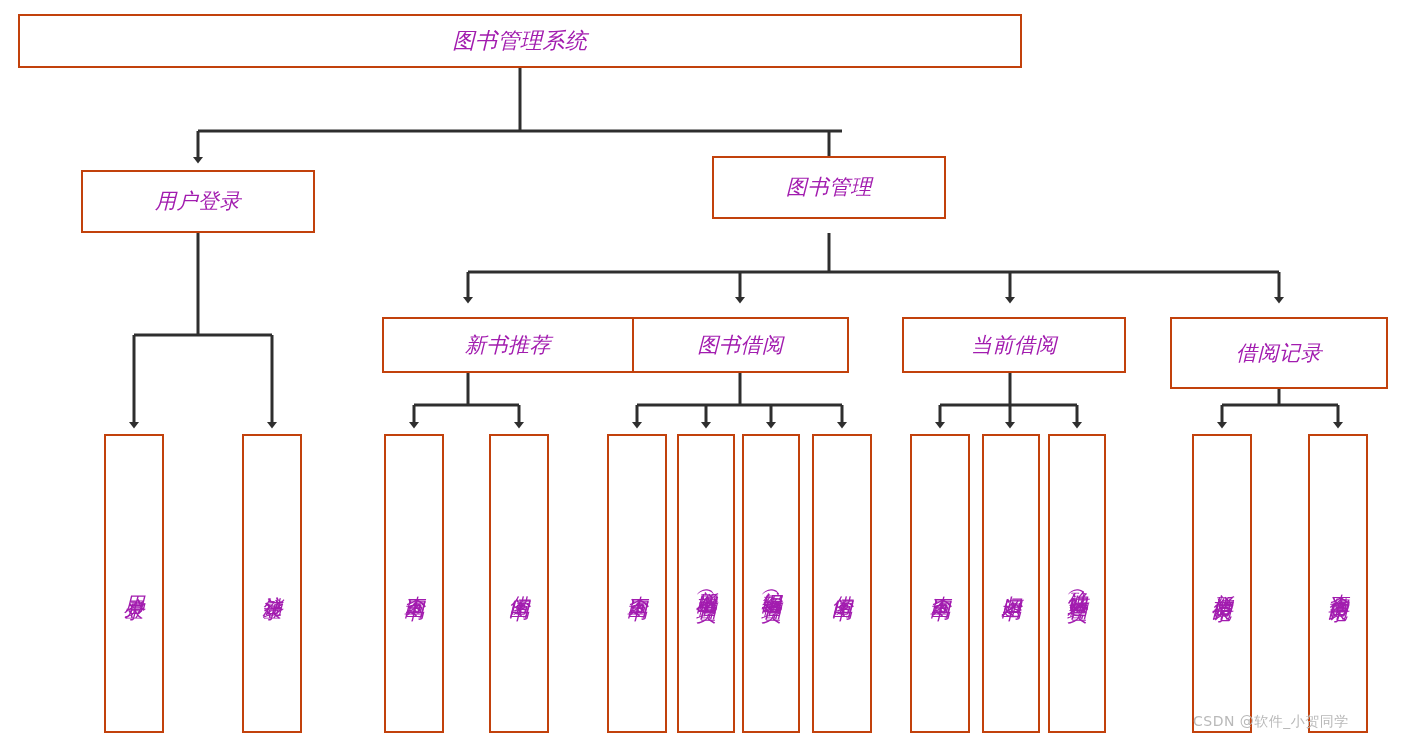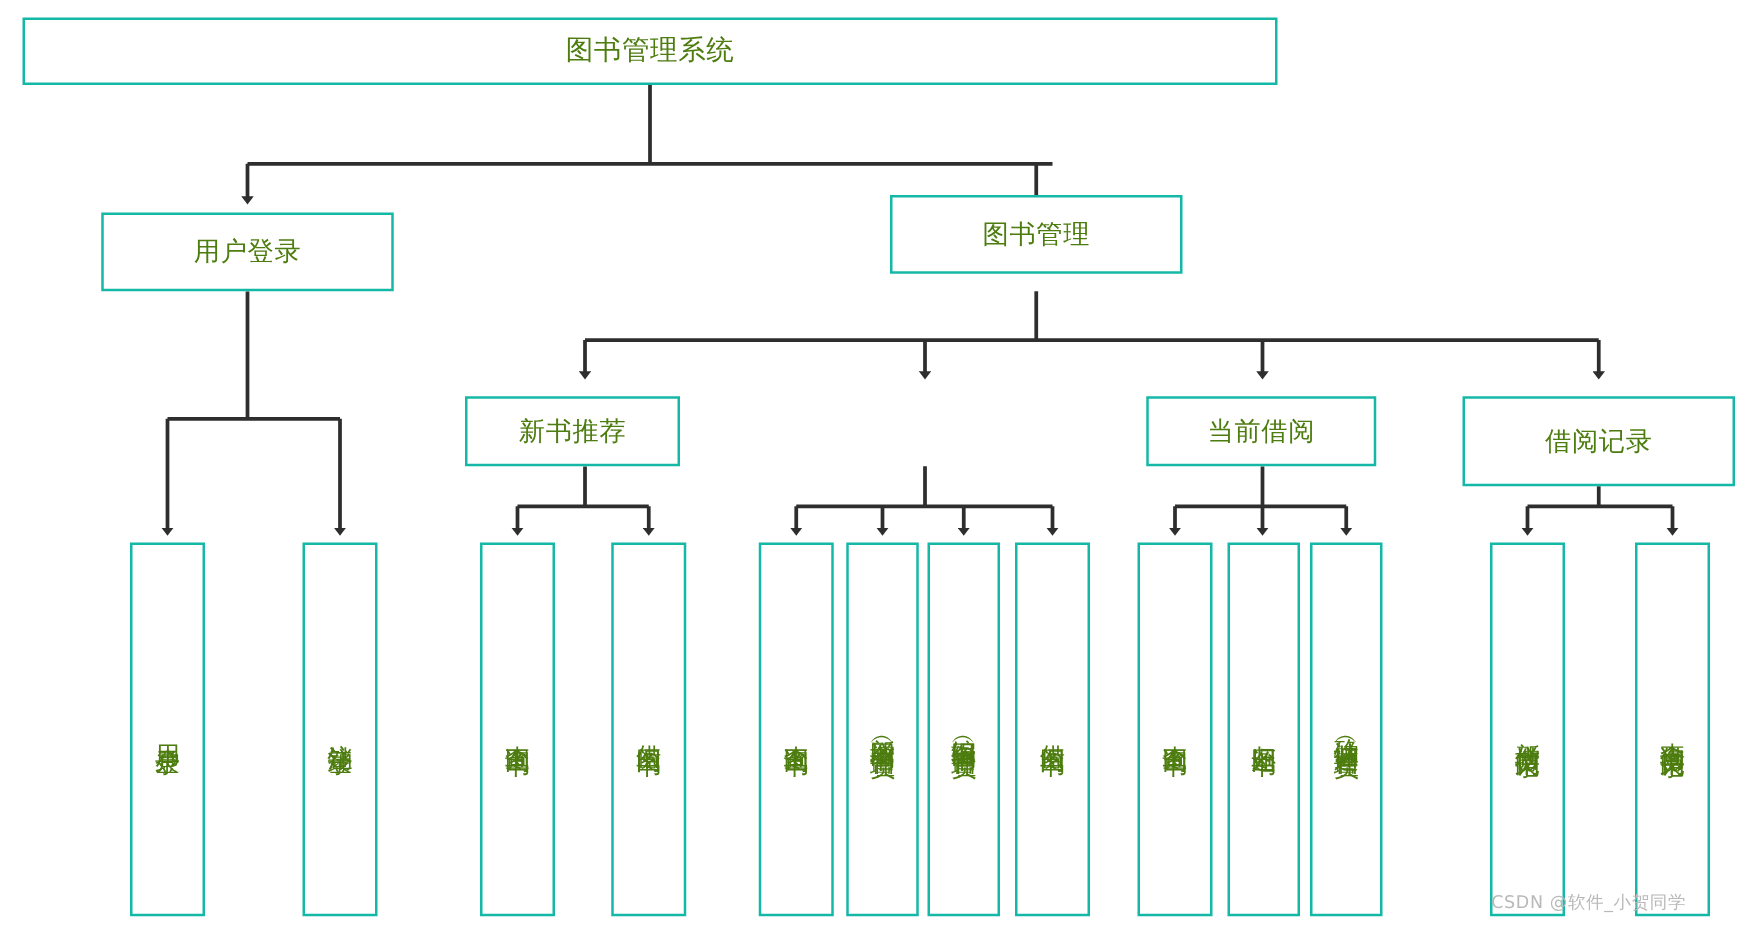--- a/index.html
+++ b/index.html
@@ -21,26 +21,27 @@
     position: absolute;
     left: 0;
     top: 0;
     width: 1405px;
     height: 747px;
     pointer-events: none;
   }
   .node {
     position: absolute;
     box-sizing: border-box;
-    border: 2px solid #14b8a6;
+    border: 2px solid #c2410c;
     background: #ffffff;
     display: flex;
     align-items: center;
     justify-content: center;
-    color: #4d7c0f;
+    color: #a21caf;
+    font-style: italic;
   }
   .node .lbl {
     display: block;
     text-align: center;
     line-height: 1.15;
   }
   .node.horiz .lbl {
     font-size: 21px;
     letter-spacing: 0.5px;
   }
@@ -129,24 +130,27 @@
     <span class="lbl">图书管理系统</span>
   </div>
 
   <div class="node horiz" style="left:81px; top:170px; width:234px; height:63px;">
     <span class="lbl">用户登录</span>
   </div>
   <div class="node horiz" style="left:712px; top:156px; width:234px; height:63px;">
     <span class="lbl">图书管理</span>
   </div>
 
-  <div class="node horiz" style="left:372px; top:317px; width:172px; height:56px;">
+  <div class="node horiz" style="left:382px; top:317px; width:252px; height:56px;">
     <span class="lbl">新书推荐</span>
   </div>
-  <div class="node horiz" style="left:902px; top:317px; width:184px; height:56px;margin-left:15px;">
+  <div class="node horiz" style="left:632px; top:317px; width:217px; height:56px;">
+    <span class="lbl">图书借阅</span>
+  </div>
+  <div class="node horiz" style="left:902px; top:317px; width:224px; height:56px;">
     <span class="lbl">当前借阅</span>
   </div>
   <div class="node horiz" style="left:1170px; top:317px; width:218px; height:72px;">
     <span class="lbl">借阅记录</span>
   </div>
 
   <div class="node vert" style="left:104px; top:434px; width:60px; height:299px;">
     <span class="lbl">用户登录</span>
   </div>
   <div class="node vert" style="left:242px; top:434px; width:60px; height:299px;">

